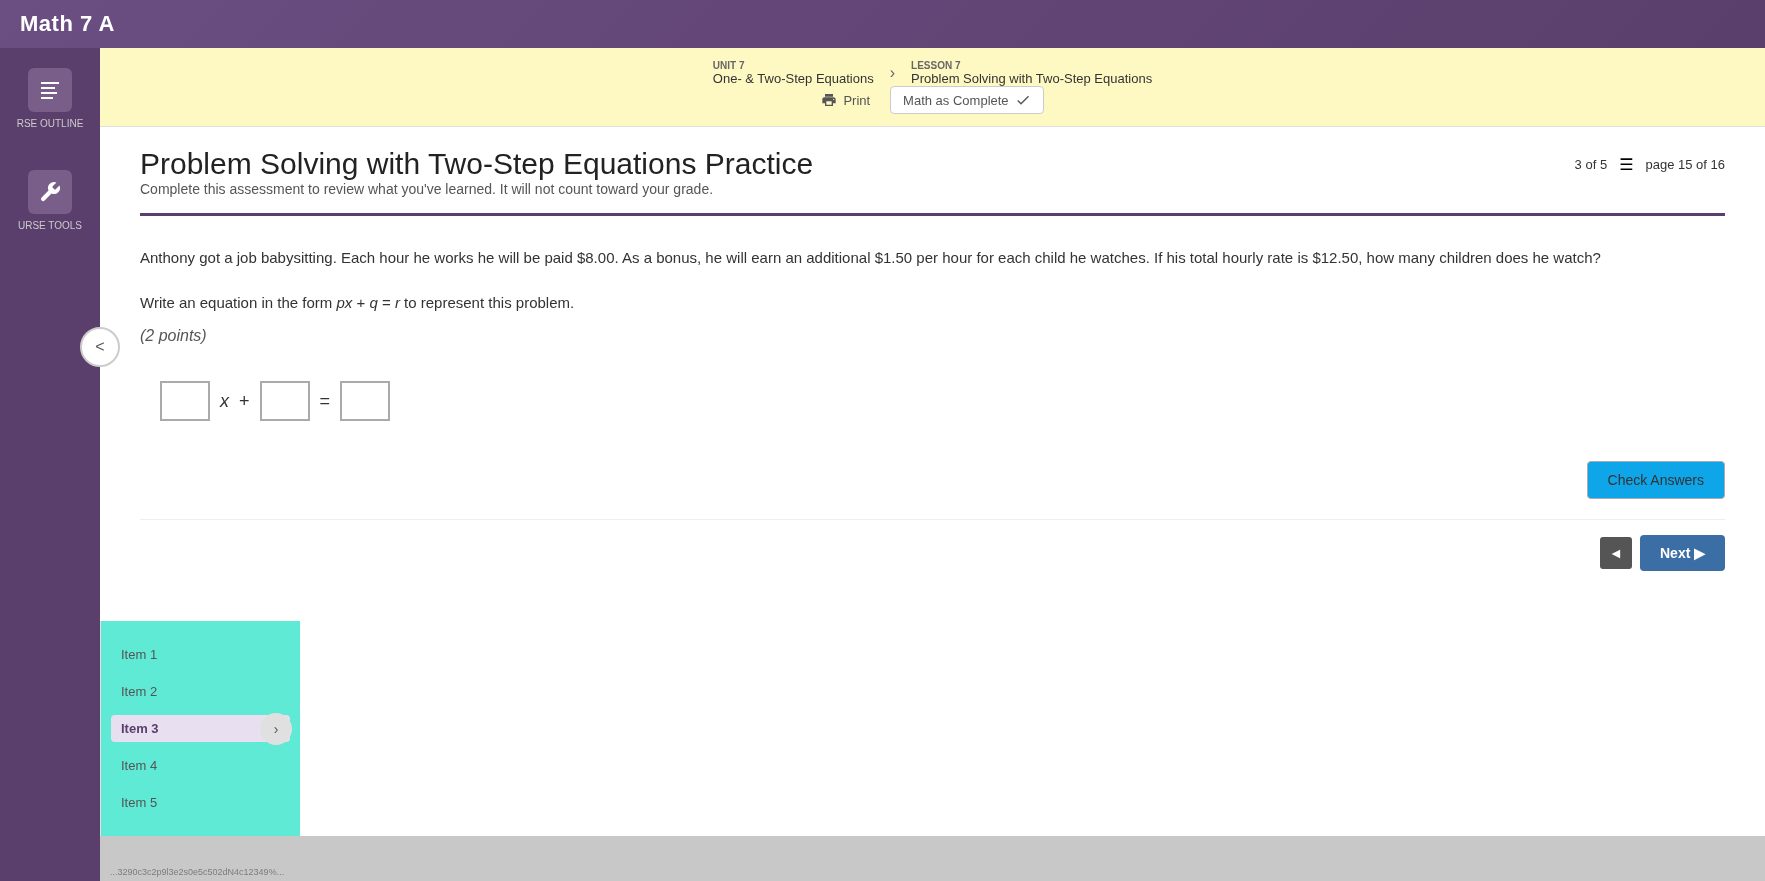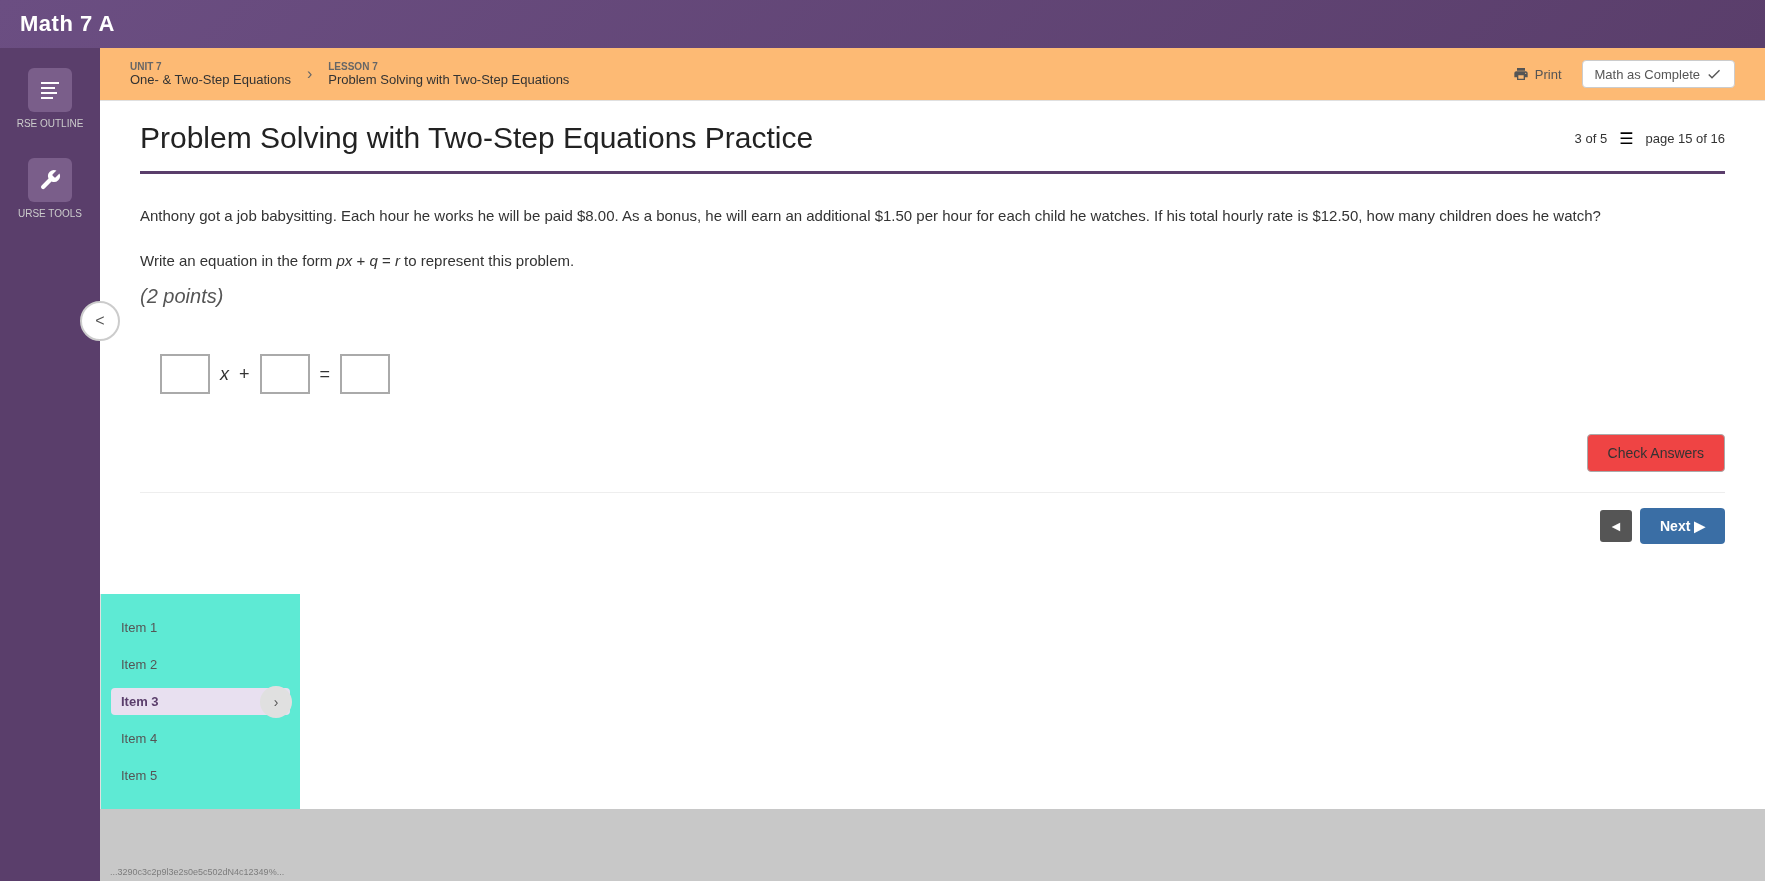--- a/index.html
+++ b/index.html
@@ -42,21 +42,21 @@
     }
 
     
     .left-sidebar {
       width: 100px;
       background: #5a3e6b;
       display: flex;
       flex-direction: column;
       align-items: center;
       padding-top: 20px;
-      gap: 28px;
+      gap: 40px;
     }
     .sidebar-item {
       display: flex;
       flex-direction: column;
       align-items: center;
       gap: 6px;
       cursor: pointer;
       color: white;
     }
     .sidebar-icon {
@@ -81,26 +81,27 @@
     
     .content-area {
       flex: 1;
       background: #f5f5f5;
       display: flex;
       flex-direction: column;
     }
 
     
     .breadcrumb-header {
-      background: #fdba74;
-      padding: 12px 30px;
+      background: #fef9c3;
+      padding: 12px 12px;
       display: flex;
       align-items: center;
       justify-content: space-between;
       border-bottom: 1px solid #e0e0e0;
+      flex-direction: column;
     }
     .breadcrumb-left {
       display: flex;
       align-items: center;
       gap: 8px;
     }
     .breadcrumb-unit {
       display: flex;
       flex-direction: column;
     }
@@ -201,24 +202,24 @@
       color: #333;
       line-height: 1.6;
       margin-bottom: 24px;
     }
     .equation-instruction {
       font-size: 15px;
       color: #333;
       margin-bottom: 16px;
     }
     .points-label {
-      font-size: 20px;
+      font-size: 16px;
       color: #555;
       font-style: italic;
-      margin-bottom: 46px;
+      margin-bottom: 36px;
     }
 
     
     .equation-row {
       display: flex;
       align-items: center;
       gap: 10px;
       margin-left: 20px;
     }
     .eq-box {
@@ -250,21 +251,21 @@
       padding: 6px 10px;
       cursor: pointer;
       border-radius: 4px;
     }
     .item-link.active {
       background: #e8e0f0;
       color: #5a3e6b;
       font-weight: bold;
     }
     .check-answers-btn {
-      background: #ef4444;
+      background: #0ea5e9;
       border: 1px solid #aaa;
       border-radius: 4px;
       padding: 10px 20px;
       font-size: 14px;
       color: #333;
       cursor: pointer;
     }
 
     
     .bottom-nav {
@@ -402,20 +403,21 @@
         <div style="position:absolute; left:-20px; top:200px;">
           <div style="width:40px;height:40px;border-radius:50%;background:white;border:2px solid #ccc;display:flex;align-items:center;justify-content:center;cursor:pointer;font-size:16px;color:#555;">
             <span>&lt;</span>
           </div>
         </div>
 
         <div class="title-section">
           <div style="display:flex; justify-content:space-between; align-items:flex-start;">
             <div>
               <h1 class="practice-title">Problem Solving with Two-Step Equations Practice</h1>
+              <p class="practice-subtitle">Complete this assessment to review what you've learned. It will not count toward your grade.</p>
             </div>
             <div style="display:flex; align-items:center; gap:12px; margin-top:8px;">
               <span style="font-size:13px;color:#333;">3 of 5</span>
               <span style="font-size:16px;">☰</span>
               <span style="font-size:13px;color:#333;">page 15 of 16</span>
             </div>
           </div>
         </div>
 
         <p class="question-text">Anthony got a job babysitting. Each hour he works he will be paid $8.00. As a bonus, he will earn an additional $1.50 per hour for each child he watches. If his total hourly rate is $12.50, how many children does he watch?</p>

